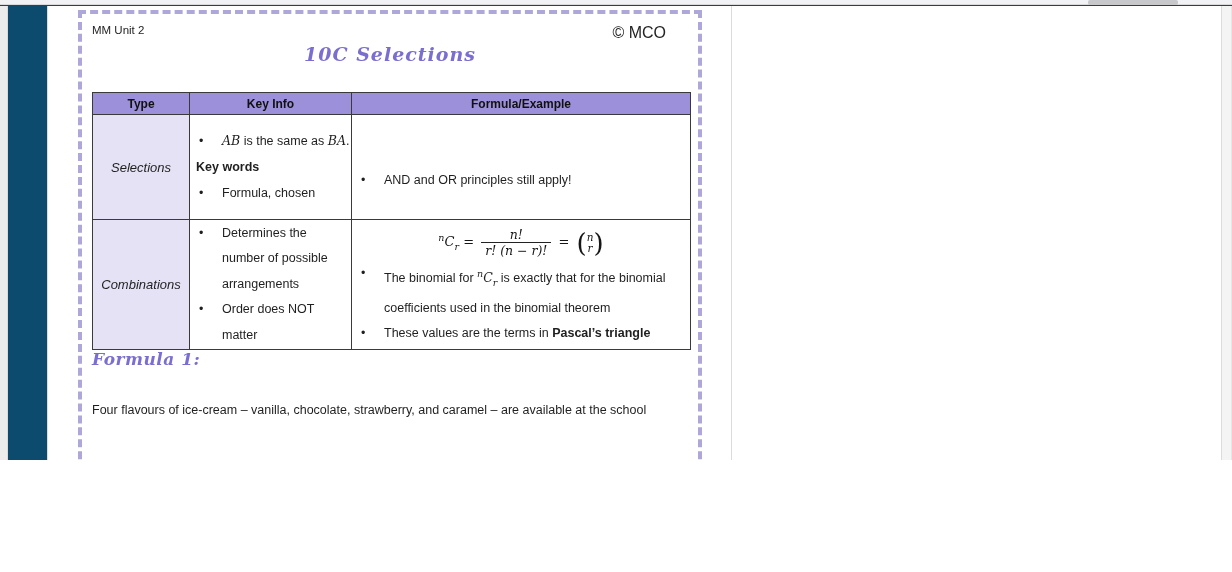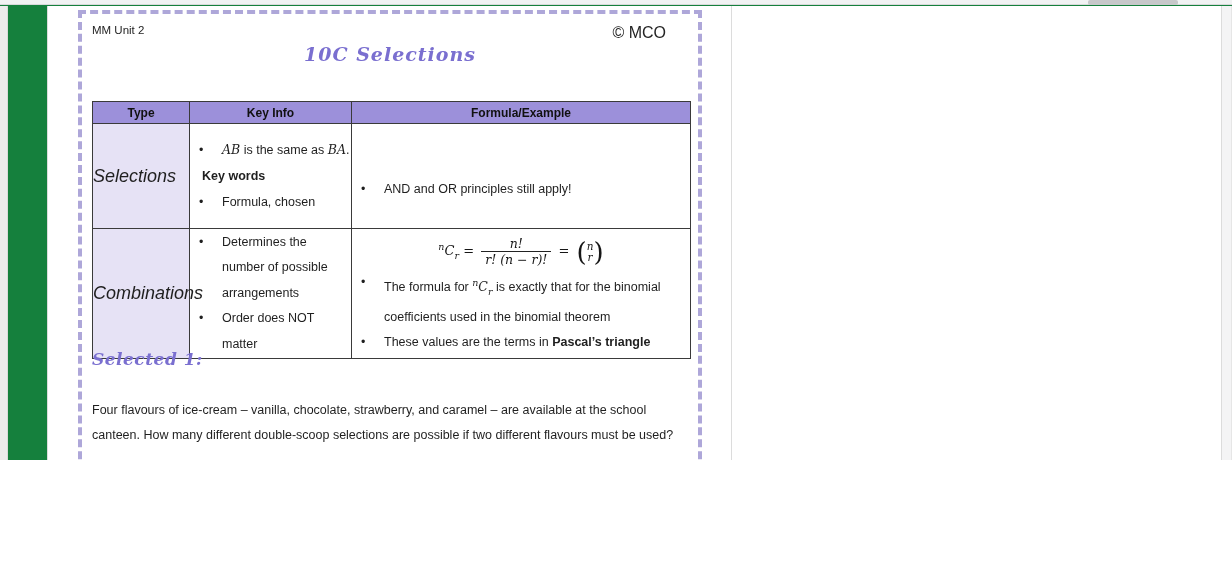--- a/index.html
+++ b/index.html
@@ -1,19 +1,19 @@
 <!DOCTYPE html>
 <html><head>
 <meta charset="utf-8">
 <style>
   * { margin:0; padding:0; box-sizing:border-box; }
   html,body { background:#fff; }
   .canvas {
     position:relative; width:1232px; height:460px; overflow:hidden;
-    background:#15803d; font-family:"Liberation Sans", sans-serif; color:#1f1f1f;
+    background:#0c4a6e; font-family:"Liberation Sans", sans-serif; color:#1f1f1f;
   }
   .abs { position:absolute; }
 
   
   .top-strip   { left:0; top:0; width:1232px; height:5px; background:#f1f2f3; border-bottom:1px solid #d8d9da; }
   .h-thumb     { left:1088px; top:0; width:90px; height:5px; background:#c7c8ca; border-radius:2px; }
   .left-strip  { left:0; top:6px; width:8px; height:566px; background:#ececec; border-right:1px solid #dadada; }
   .divider-1   { left:47px; top:6px; width:1px; height:559px; background:#dcdcdc; }
   .divider-2   { left:731px; top:6px; width:1px; height:559px; background:#dcdcdc; }
   .v-track     { left:1221px; top:6px; width:11px; height:566px; background:#f4f4f5; border-left:1px solid #dcdcdc; border-right:1px solid #e6e6e6; }
@@ -29,35 +29,35 @@
 
   .hdr-left  { position:absolute; left:44px; top:18px; font-size:11.5px; color:#242424; }
   .hdr-right { position:absolute; right:65px; top:18px; font-size:16px; color:#242424; }
 
   .script { font-family:"DejaVu Serif", serif; font-style:italic; font-weight:bold; color:#7a6fd0; }
   .doc-title { position:absolute; left:30px; top:37px; width:624px; text-align:center;
                font-size:19px; letter-spacing:1px; }
   .ex-heading { position:absolute; left:44px; top:343px; font-size:17px; letter-spacing:.5px; }
 
   
-  .doc-table { position:absolute; left:44px; top:95px; width:598px; border-collapse:collapse; table-layout:fixed; }
+  .doc-table { position:absolute; left:44px; top:86px; width:598px; border-collapse:collapse; table-layout:fixed; }
   .doc-table td, .doc-table th { border:1px solid #3a3a3a; vertical-align:middle; }
   .col-type    { width:97px; }
   .col-keyinfo { width:162px; }
   .col-formula { width:339px; }
   .th { background:#9c90da; font-weight:bold; font-size:12px; text-align:center; height:22px; color:#111; }
-  .type-cell { background:#e6e2f5; font-style:italic; font-size:18px; }
+  .type-cell { background:#e6e2f5; font-style:italic; font-size:13px; text-align:center; }
   .row1 td { height:80px; }
   .row2 td { height:130px; }
   .cell-pad { vertical-align:top; }
 
   .bl { position:relative; padding-left:32px; line-height:26px; font-size:12.5px; }
   .bl::before { content:"•"; position:absolute; left:9px; top:0; }
   .r2 .bl { line-height:25.5px; }
-  .kw { padding-left:12px; line-height:26px; font-size:12.5px; font-weight:bold; }
+  .kw { padding-left:6px; line-height:26px; font-size:12.5px; font-weight:bold; }
   .blockline { display:block; }
   .center-v { height:78px; display:flex; align-items:center;margin-top:26px; }
 
   .math { font-family:"DejaVu Serif", serif; font-style:italic; }
   sup.m, sub.m { font-family:"DejaVu Serif", serif; font-style:italic; font-size:9.5px; }
 
   .formula { text-align:center; font-family:"DejaVu Serif", serif; font-style:italic;
              font-size:13px; padding:5px 0 3px; color:#161616; }
   .frac { display:inline-block; vertical-align:middle; text-align:center; line-height:15px; font-size:12.5px; margin:0 3px; }
   .frac .num { display:block; }
@@ -142,31 +142,30 @@
             <span class="binom">
                   <span class="paren">(</span>
                   <span class="stack">
                     <span>n</span>
                     <span>r</span>
                   </span>
                   <span class="paren">)</span>
                 </span>
           </div>
           <div class="bl">
-            <span>The formula for </span><sup class="m">n</sup><span class="math">C</span><sub class="m">r</sub><span> is exactly that for the binomial</span>
+            <span>The binomial for </span><sup class="m">n</sup><span class="math">C</span><sub class="m">r</sub><span> is exactly that for the binomial</span>
             <span class="blockline">coefficients used in the binomial theorem</span>
           </div>
           <div class="bl">
             <span>These values are the terms in </span><b>Pascal’s triangle</b>
           </div>
         </td>
       </tr>
     </tbody>
       </table>
 
-    <div class="ex-heading script">Selected 1:</div>
+    <div class="ex-heading script">Formula 1:</div>
     <div class="ex-body">
       <span class="blockline">Four flavours of ice-cream – vanilla, chocolate, strawberry, and caramel – are available at the school</span>
-      <span class="blockline">canteen. How many different double-scoop selections are possible if two different flavours must be used?</span>
     </div>
   </div>
 
 </div>
 
 </body></html>

